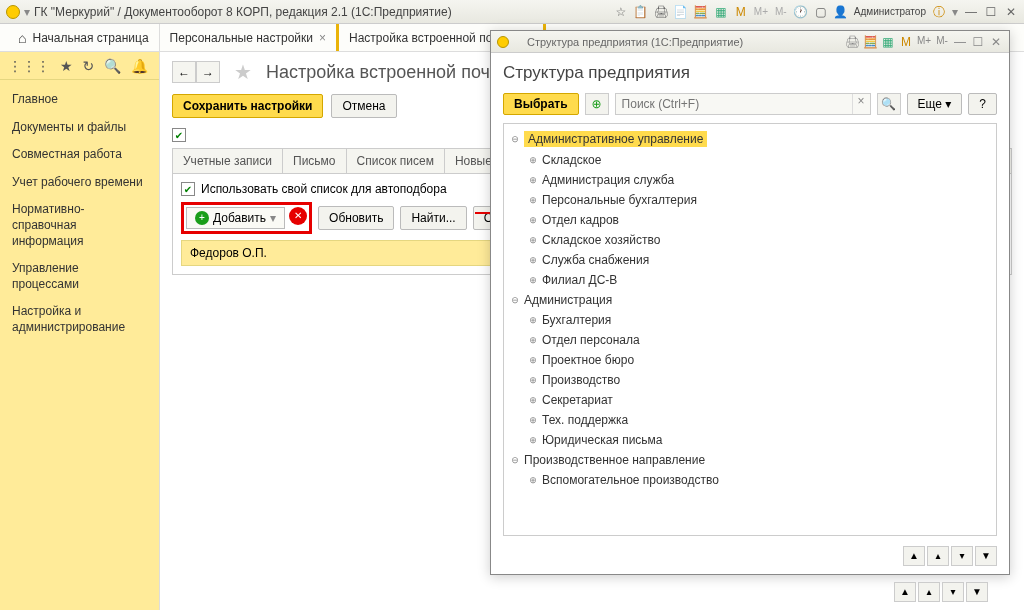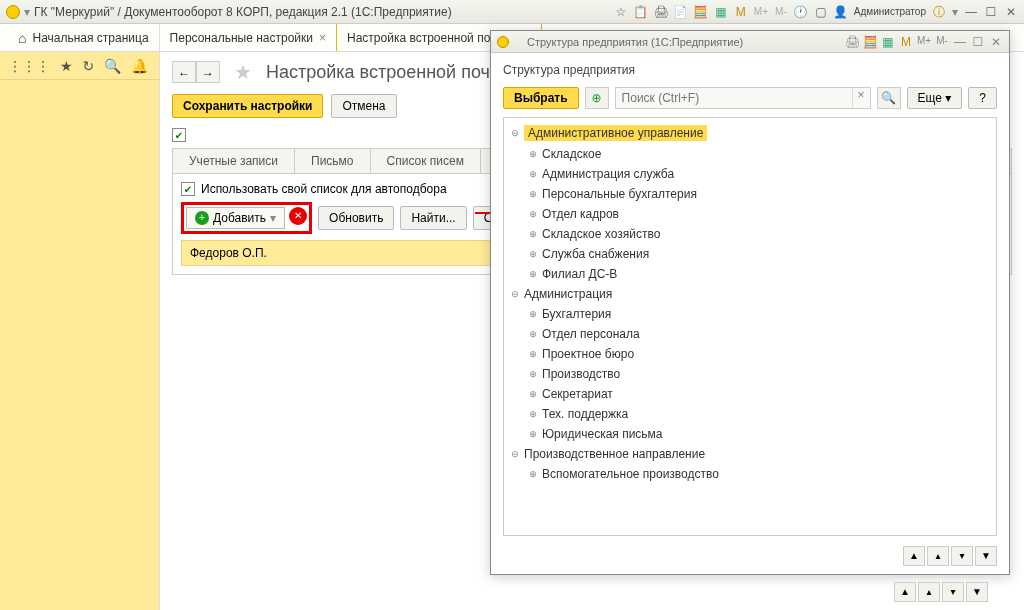--- a/index.html
+++ b/index.html
@@ -8,21 +8,21 @@
   
   .titlebar { height: 24px; background: linear-gradient(#f5f5f0, #e8e8e0); border-bottom: 1px solid #ccc; display: flex; align-items: center; padding: 0 6px; gap: 4px; }
   .titlebar .logo { width: 14px; height: 14px; background: #ffcc00; border-radius: 50%; border: 1px solid #b89500; }
   .titlebar .title { color: #444; flex: 1; }
   .titlebar .sysicons { display: flex; gap: 6px; align-items: center; }
   .titlebar .sysicon { width: 14px; height: 14px; color: #666; text-align: center; line-height: 14px; cursor: pointer; }
   .titlebar .admin { color: #444; font-size: 10px; }
   
   
   .tabrow { height: 28px; background: #fdfdfa; border-bottom: 1px solid #ddd; display: flex; align-items: stretch; padding-left: 8px; }
-  .tab { padding: 0 10px; display: flex; align-items: center; gap: 6px; border-right: 1px solid #eab308; color: #333; cursor: pointer; }
+  .tab { padding: 0 10px; display: flex; align-items: center; gap: 6px; border-right: 3px solid #eab308; color: #333; cursor: pointer; }
   .tab .close { color: #888; cursor: pointer; }
   .tab.home { border-right: 1px solid #ddd; }
   .home-icon { font-size: 14px; }
   
   
   .layout { display: flex; height: calc(610px - 24px - 28px); }
   
   
   .sidebar { width: 160px; background: #ffeb99; border-right: 1px solid #ddd; }
   .sidebar-toolbar { height: 28px; display: flex; align-items: center; gap: 10px; padding: 0 8px; border-bottom: 1px solid #e5d680; }
@@ -40,21 +40,21 @@
   
   .content-body { padding: 10px 12px; }
   .btnrow { display: flex; gap: 8px; margin-bottom: 10px; }
   .btn { padding: 4px 10px; border: 1px solid #bbb; background: #f3f3ee; cursor: pointer; border-radius: 2px; }
   .btn.primary { background: #ffdb4d; border-color: #d4a700; font-weight: bold; }
   
   .chk-row { display: flex; align-items: center; gap: 6px; margin-bottom: 6px; }
   .chk { width: 14px; height: 14px; border: 1px solid #888; display: inline-flex; align-items: center; justify-content: center; color: #008000; font-size: 10px; }
   
   .subtabs { display: flex; border: 1px solid #ccc; background: #f5f5f0; }
-  .subtab { padding: 5px 16px; border-right: 1px solid #ccc; color: #555; cursor: pointer; }
+  .subtab { padding: 5px 10px; border-right: 1px solid #ccc; color: #555; cursor: pointer; }
   
   .inner-panel { border: 1px solid #ccc; border-top: none; padding: 8px; }
   .addrow { display: flex; gap: 6px; align-items: center; margin-top: 6px; position: relative; }
   .add-highlight { border: 3px solid #e60000; padding: 2px; display: flex; gap: 4px; }
   .btn-add { padding: 3px 8px; border: 1px solid #bbb; background: #fafaf5; display: flex; align-items: center; gap: 4px; cursor: pointer; }
   .plus { width: 14px; height: 14px; background: #1a9e1a; color: #fff; border-radius: 50%; font-size: 10px; text-align: center; line-height: 14px; }
   .x-btn { width: 18px; height: 18px; background: #e60000; color: #fff; border-radius: 50%; text-align: center; line-height: 18px; font-size: 10px; cursor: pointer; }
   
   
   .arrow-line { position: absolute; top: 10px; left: 294px; width: 190px; height: 2px; background: #e60000; }
@@ -63,21 +63,21 @@
   .list-row { background: #ffeb99; padding: 5px 8px; margin-top: 6px; border: 1px solid #e5d680; }
   
   
   .win2 { position: absolute; left: 490px; top: 30px; width: 520px; height: 545px; background: #fff; border: 1px solid #888; box-shadow: 0 2px 12px rgba(0,0,0,0.2); display: flex; flex-direction: column; }
   .win2-title { height: 22px; background: linear-gradient(#f5f5f0, #e8e8e0); display: flex; align-items: center; padding: 0 6px; gap: 18px; border-bottom: 1px solid #ccc; }
   .win2-title .logo { width: 12px; height: 12px; background: #ffcc00; border-radius: 50%; border: 1px solid #b89500; }
   .win2-title .t { color: #666; font-size: 11px; flex: 1; }
   .win2-title .icons { display: flex; gap: 4px; color: #888; }
   .win2-title .icons span { cursor: pointer; width: 14px; text-align: center; }
   
-  .win2-head { padding: 10px 12px 6px; font-size: 12px; color: #444; }
+  .win2-head { padding: 10px 12px 6px; font-size: 17px; color: #444; }
   .win2-bar { padding: 4px 12px 8px; display: flex; gap: 6px; align-items: center; }
   .win2-bar .btn { padding: 3px 10px; }
   .search-box { flex: 1; display: flex; border: 1px solid #ccc; background: #f8f8f4; }
   .search-box input { flex: 1; border: none; background: transparent; padding: 3px 6px; outline: none; color: #888; }
   .search-box .clear { width: 18px; text-align: center; color: #888; cursor: pointer; border-left: 1px solid #ddd; }
   .icon-btn { width: 24px; height: 22px; border: 1px solid #ccc; background: #f3f3ee; text-align: center; line-height: 20px; cursor: pointer; }
   
   .tree { flex: 1; margin: 0 12px 6px; border: 1px solid #ccc; overflow-y: auto; padding: 4px 0; }
   .tree-node { display: flex; align-items: center; gap: 4px; padding: 3px 0; cursor: pointer; }
   .expander { width: 10px; height: 10px; text-align: center; color: #888; font-size: 9px; line-height: 10px; }
@@ -139,20 +139,29 @@
 <div class="layout">
 
   <div class="sidebar">
     <div class="sidebar-toolbar">
       <span>⋮⋮⋮</span>
       <span>★</span>
       <span>↻</span>
       <span>🔍</span>
       <span>🔔</span>
     </div>
+    <div class="nav">
+      <div class="nav-item">Главное</div>
+      <div class="nav-item">Документы и файлы</div>
+      <div class="nav-item">Совместная работа</div>
+      <div class="nav-item">Учет рабочего времени</div>
+      <div class="nav-item">Нормативно-справочная информация</div>
+      <div class="nav-item">Управление процессами</div>
+      <div class="nav-item">Настройка и администрирование</div>
+    </div>
   </div>
 
   <div class="content">
     <div class="content-head">
       <div class="nav-arrows">
         <button>←</button>
         <button>→</button>
       </div>
       <span class="star">★</span>
       <span class="page-title">Настройка встроенной почты *</span>

